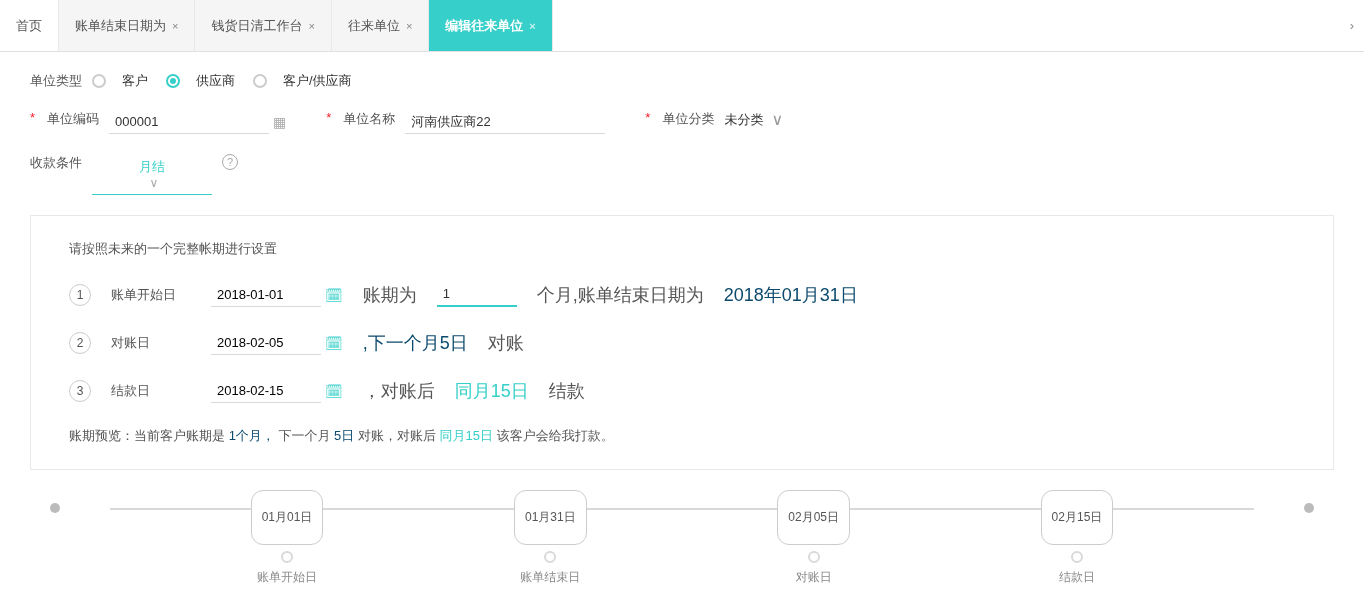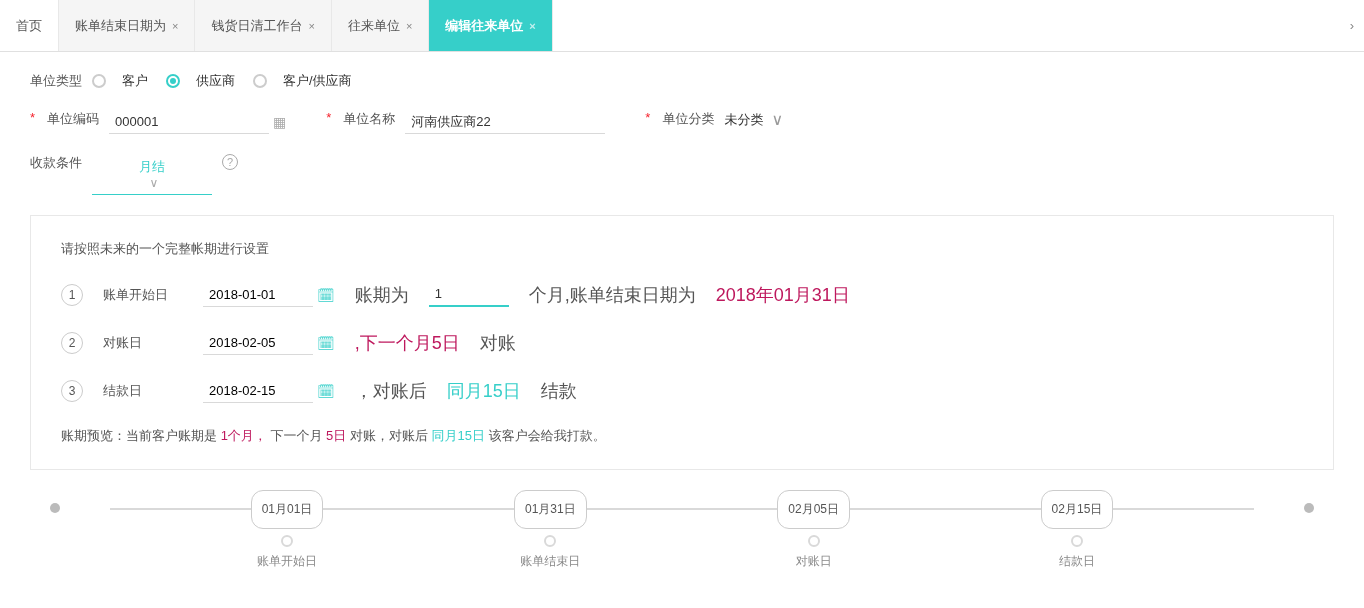--- a/index.html
+++ b/index.html
@@ -127,21 +127,21 @@
       align-items: center;
       justify-content: center;
       font-size: 11px;
       cursor: pointer;
     }
 
     
     .panel {
       border: 1px solid #e8e8e8;
       border-radius: 0;
-      padding: 24px 30px;
+      padding: 24px 38px;
       margin-top: 10px;
     }
     .panel-title {
       font-size: 13px;
       color: #555;
       margin-bottom: 24px;
     }
 
     
     .step-row {
@@ -185,21 +185,21 @@
       width: 80px;
       background: transparent;
       outline: none;
       color: #333;
     }
     .step-desc {
       font-size: 18px;
       color: #555;
     }
     .highlight-orange {
-      color: #be185d;
+      color: #0c4a6e;
     }
     .highlight-teal {
       color: #36cfc9;
     }
 
     
     .preview-text {
       font-size: 13px;
       color: #555;
       margin-top: 20px;
@@ -222,21 +222,21 @@
     .timeline-dot {
       width: 12px;
       height: 12px;
       border-radius: 50%;
       border: 2px solid #d9d9d9;
       background: #fff;
     }
     .timeline-badge {
       border: 1px solid #ccc;
       border-radius: 12px;
-      padding: 10px 10px;
+      padding: 18px 10px;
       font-size: 12px;
       color: #555;
       background: #fff;
       white-space: nowrap;
     }
     .timeline-sub-label {
       font-size: 12px;
       color: #888;
       white-space: nowrap;
     }

